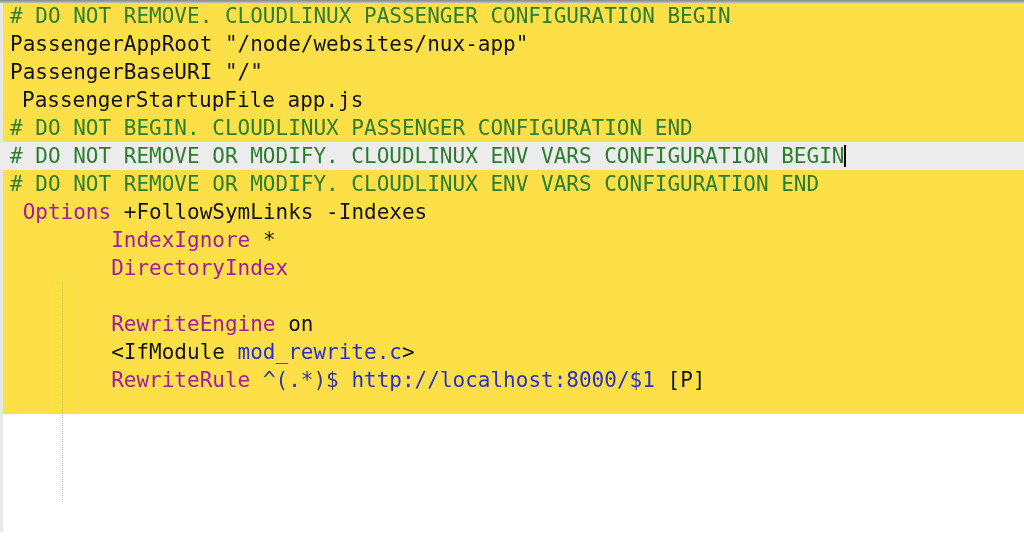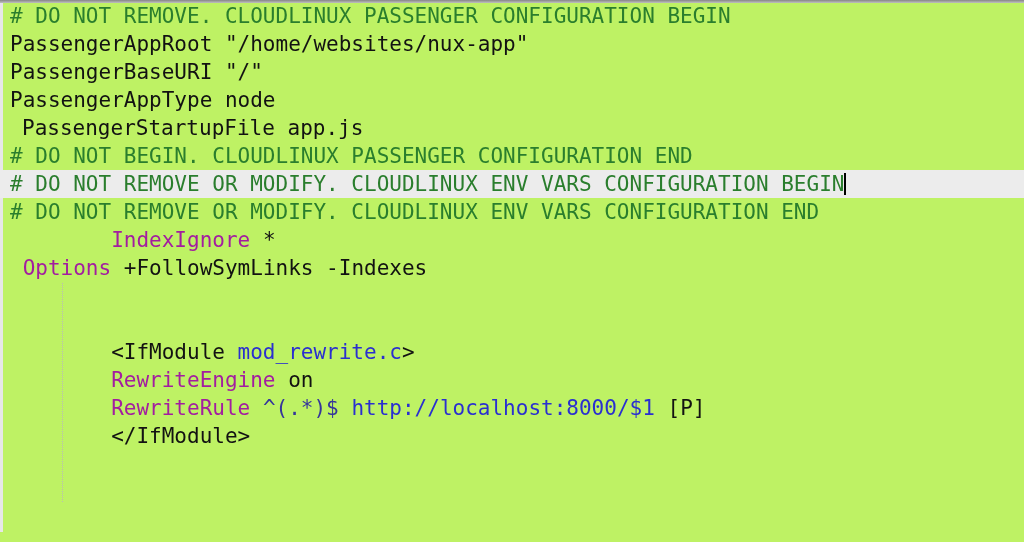--- a/index.html
+++ b/index.html
@@ -7,22 +7,22 @@
     padding: 0;
     background: #ffffff;
     width: 1024px;
     height: 542px;
     overflow: hidden;
     font-family: "DejaVu Sans Mono", "Liberation Mono", monospace;
   }
   .stage {
     position: relative;
     width: 1024px;
-    height: 542px;
-    background: #bef264;
+    height: 414px;
+    background: #fde047;
   }
   .top-edge {
     position: absolute;
     top: 0; left: 0; right: 0;
     height: 3px;
     background: linear-gradient(#868686, #c0c0c0);
   }
   .left-edge {
     position: absolute;
     top: 3px; left: 0;
@@ -61,30 +61,28 @@
   }
 </style>
 </head>
 <body>
 
 <div class="stage">
   <div class="top-edge"></div>
   <div class="left-edge"></div>
   <div class="code-area">
       <div class="code-line"><span style="color: rgb(42, 126, 45);"># DO NOT REMOVE. CLOUDLINUX PASSENGER CONFIGURATION BEGIN</span></div>
-      <div class="code-line"><span style="color: rgb(18, 18, 18);">PassengerAppRoot "/home/websites/nux-app"</span></div>
+      <div class="code-line"><span style="color: rgb(18, 18, 18);">PassengerAppRoot "/node/websites/nux-app"</span></div>
       <div class="code-line"><span style="color: rgb(18, 18, 18);">PassengerBaseURI "/"</span></div>
-      <div class="code-line"><span style="color: rgb(18, 18, 18);">PassengerAppType node</span></div>
       <div class="code-line"><span style="color: rgb(18, 18, 18); margin-left: 12px;">PassengerStartupFile app.js</span></div>
       <div class="code-line"><span style="color: rgb(42, 126, 45);"># DO NOT BEGIN. CLOUDLINUX PASSENGER CONFIGURATION END</span></div>
       <div class="code-line" style="background: rgb(236, 236, 236);"><span style="color: rgb(42, 126, 45);"># DO NOT REMOVE OR MODIFY. CLOUDLINUX ENV VARS CONFIGURATION BEGIN</span><span class="cursor"></span></div>
       <div class="code-line"><span style="color: rgb(42, 126, 45);"># DO NOT REMOVE OR MODIFY. CLOUDLINUX ENV VARS CONFIGURATION END</span></div>
+      <div class="code-line"><span style="color: rgb(18, 18, 18);"> </span><span style="color: rgb(163, 29, 160);">Options</span><span style="color: rgb(18, 18, 18);"> +FollowSymLinks -Indexes</span></div>
       <div class="code-line"><span style="color: rgb(18, 18, 18);">        </span><span style="color: rgb(163, 29, 160);">IndexIgnore</span><span style="color: rgb(18, 18, 18);"> *</span></div>
-      <div class="code-line"><span style="color: rgb(18, 18, 18);"> </span><span style="color: rgb(163, 29, 160);">Options</span><span style="color: rgb(18, 18, 18);"> +FollowSymLinks -Indexes</span></div>
-      <div class="code-line"><span style="color: rgb(18, 18, 18);">        </span></div>
+      <div class="code-line"><span style="color: rgb(18, 18, 18);">        </span><span style="color: rgb(163, 29, 160);">DirectoryIndex</span></div>
       <div class="code-line"></div>
+      <div class="code-line"><span style="color: rgb(18, 18, 18);">        </span><span style="color: rgb(163, 29, 160);">RewriteEngine</span><span style="color: rgb(18, 18, 18);"> on</span></div>
       <div class="code-line"><span style="color: rgb(18, 18, 18);">        &lt;IfModule </span><span style="color: rgb(42, 47, 208);">mod_rewrite.c</span><span style="color: rgb(18, 18, 18);">&gt;</span></div>
-      <div class="code-line"><span style="color: rgb(18, 18, 18);">        </span><span style="color: rgb(163, 29, 160);">RewriteEngine</span><span style="color: rgb(18, 18, 18);"> on</span></div>
       <div class="code-line"><span style="color: rgb(18, 18, 18);">        </span><span style="color: rgb(163, 29, 160);">RewriteRule</span><span style="color: rgb(18, 18, 18);"> </span><span style="color: rgb(53, 53, 155);">^(.*)$</span><span style="color: rgb(18, 18, 18);"> </span><span style="color: rgb(42, 47, 208);">http://localhost:8000/$1</span><span style="color: rgb(18, 18, 18);"> [P]</span></div>
-      <div class="code-line"><span style="color: rgb(18, 18, 18);">        &lt;/IfModule&gt;</span></div>
     </div>
   <div class="indent-guide"></div>
 </div>
 
 </body></html>

